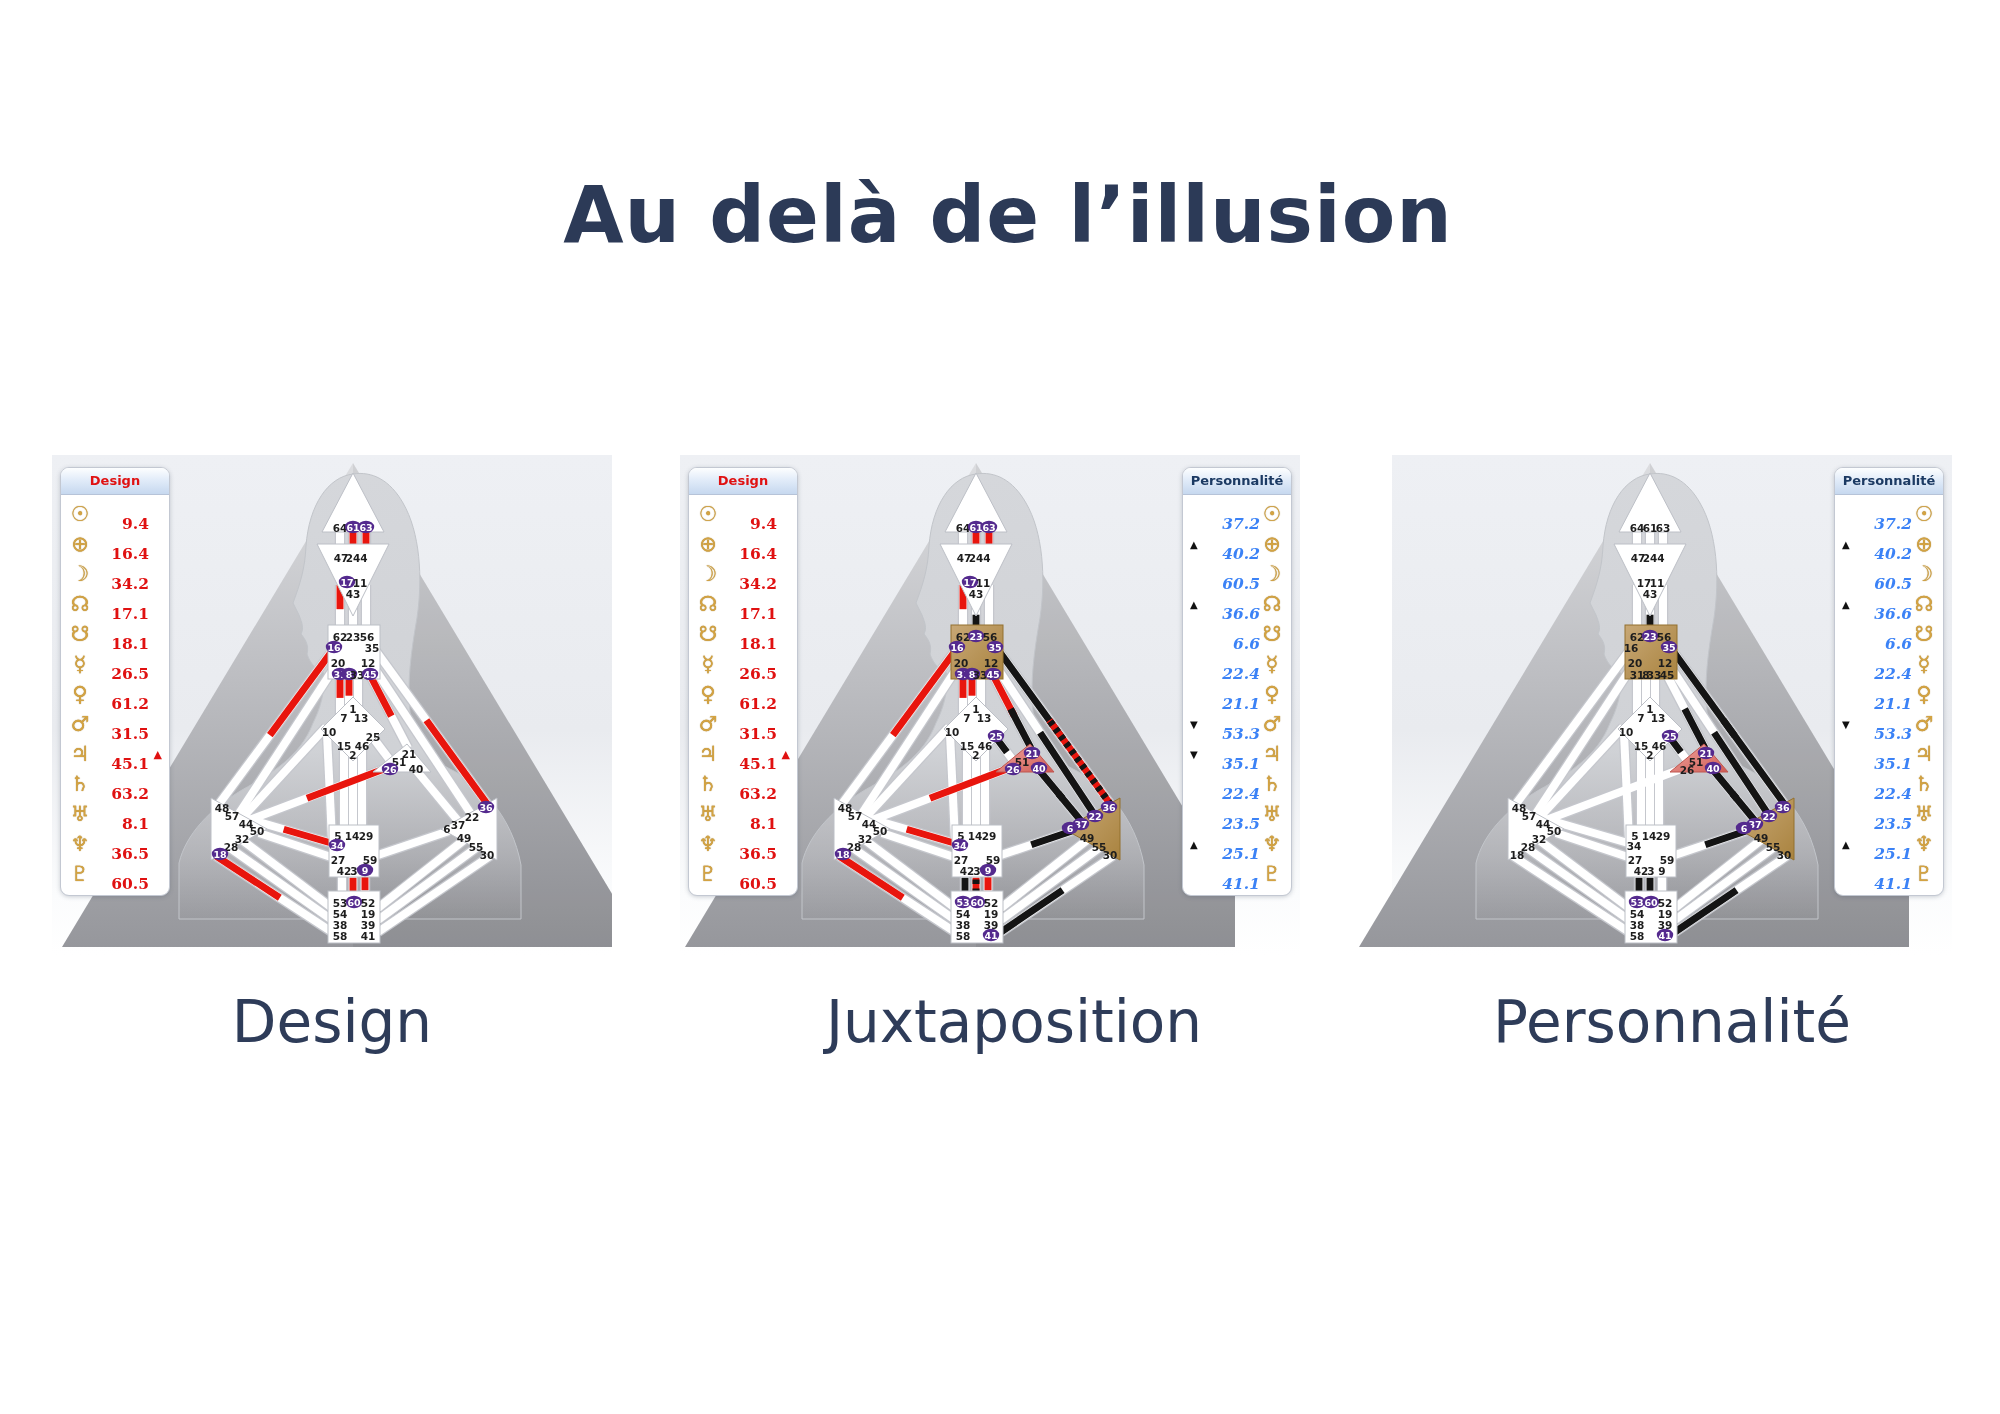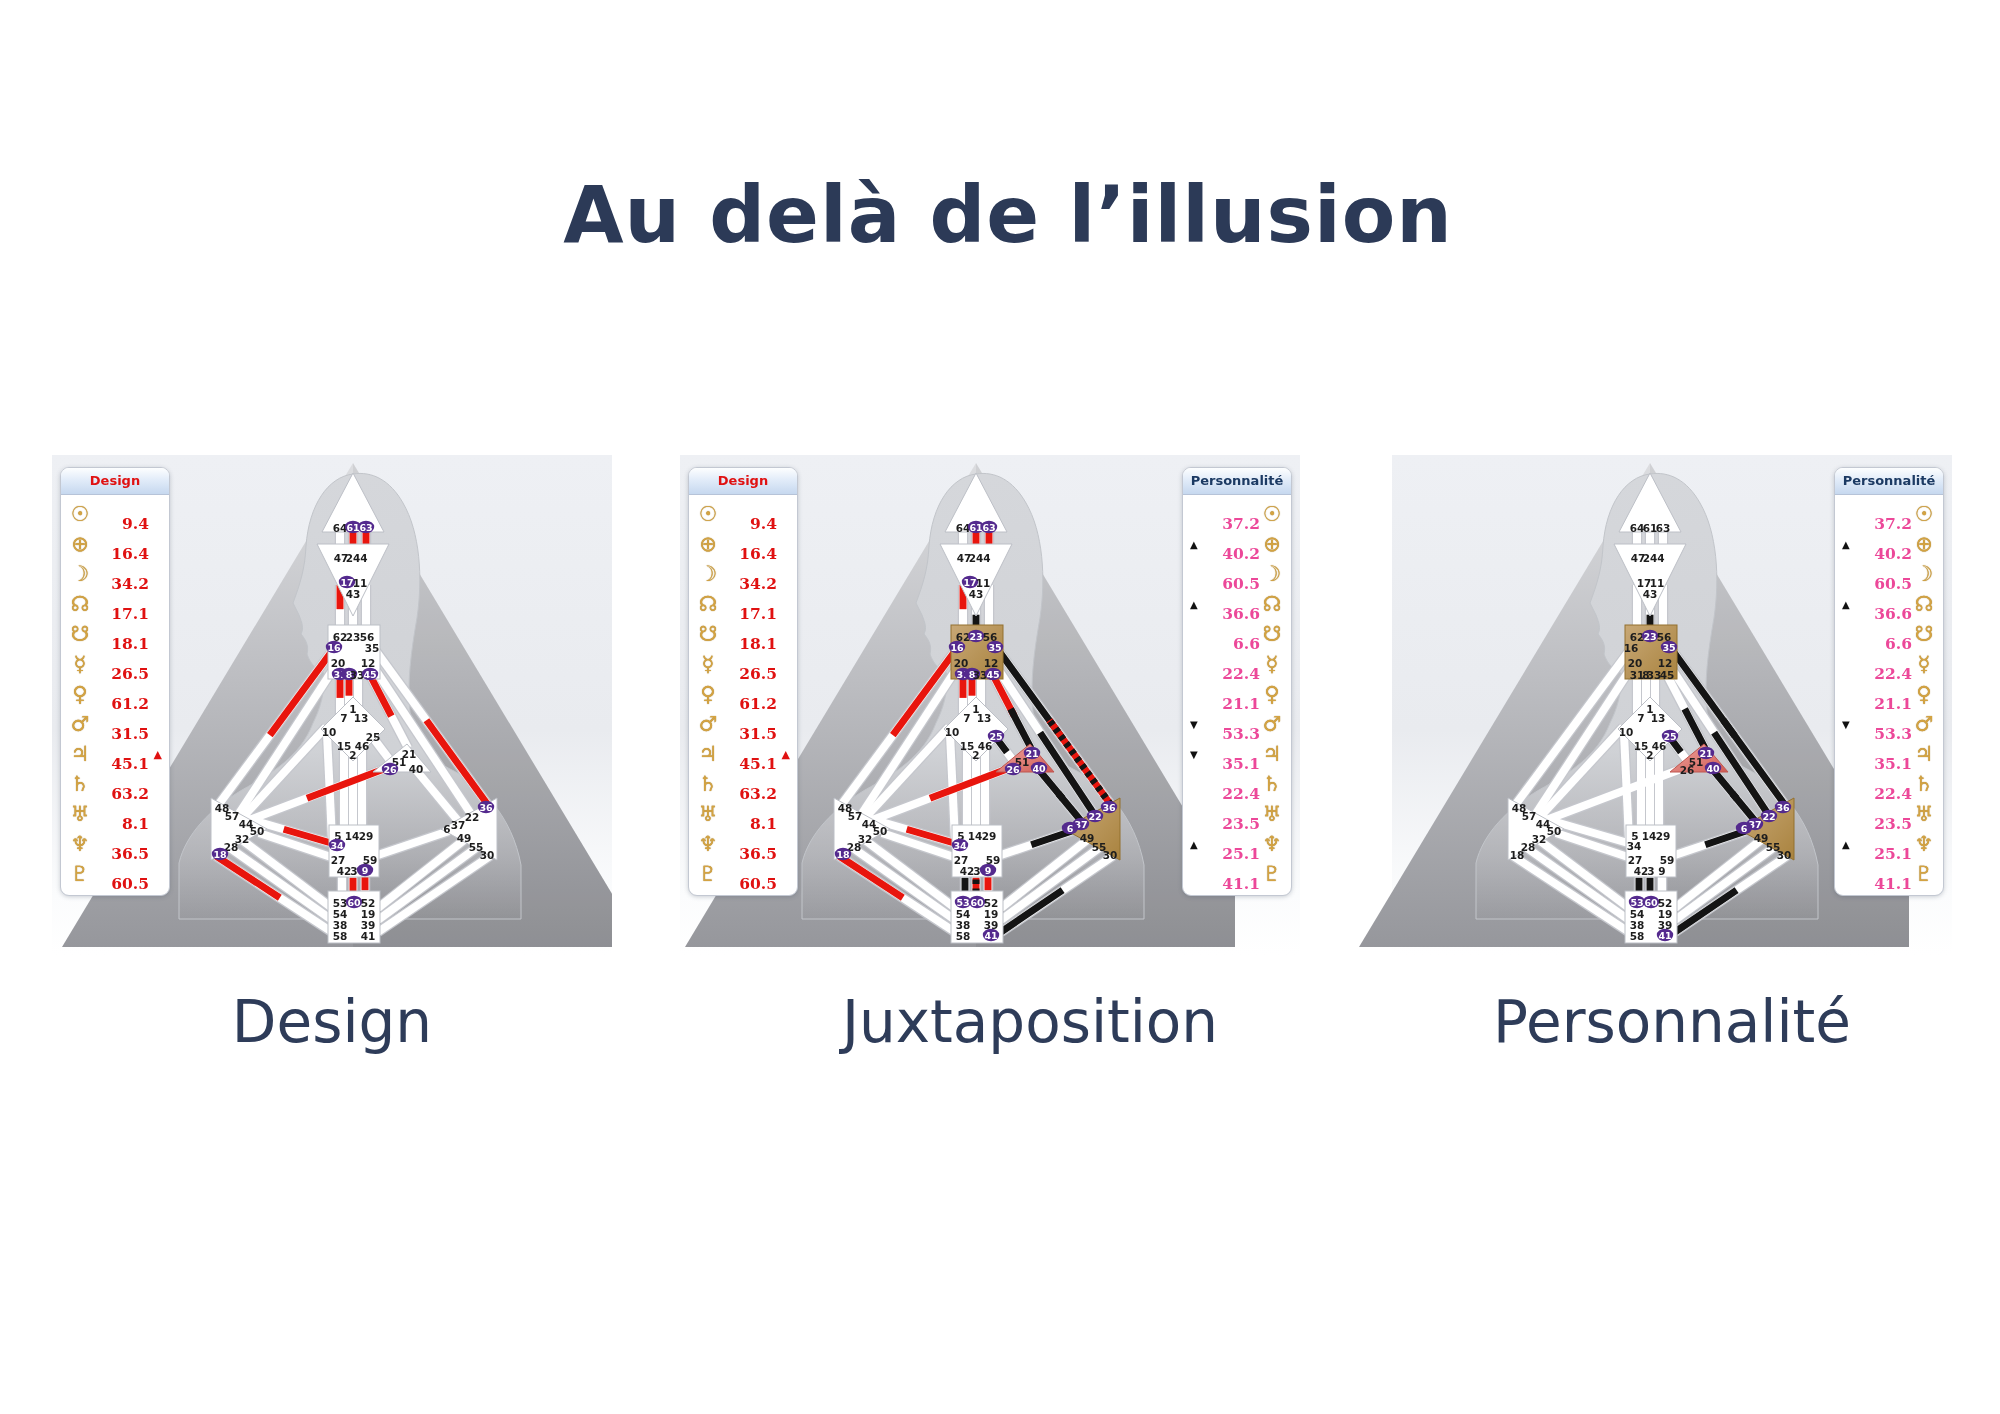--- a/index.html
+++ b/index.html
@@ -37,21 +37,21 @@
   .phead.navy{color:#1c3a63;}
   .prows{padding:4px 7px 6px 7px;}
   .prow{height:30px;display:flex;align-items:center;}
   .pglyph{
     width:24px;text-align:center;font-size:21px;line-height:1;
     color:#d4a342;text-shadow:0 0 1px #936f1e;
   }
   .pval{flex:1;text-align:right;font-size:15.5px;font-weight:bold;
         font-family:"DejaVu Serif", serif;margin-top:19px;}
   .pval.red{color:#e01111;}
-  .pval.dark{color:#ec4899;}
+  .pval.dark{color:#3b82f6;font-style:italic;}
   .pmark-d{width:13px;text-align:right;font-size:11px;color:#e01111;}
   .pmark-p{width:13px;text-align:left;font-size:10px;color:#111;}
   .caption{
     position:absolute;top:988px;height:80px;
     text-align:center;font-size:58px;color:#2e3c59;
   }
 </style>
 </head>
 <body>
 
@@ -1360,15 +1360,15 @@
           <div class="prow">
             <span class="pmark-p"></span>
             <span class="pval dark">41.1</span>
             <span class="pglyph">♇</span>
           </div>
         </div>
     </aside>
   </section>
 
   <div class="caption" style="left:52px;width:560px">Design</div>
-  <div class="caption" style="left:720px;width:620px">Juxtaposition</div>
+  <div class="caption" style="left:704px;width:620px">Juxtaposition</div>
   <div class="caption" style="left:1392px;width:560px">Personnalité</div>
 </div>
 
 </body></html>

